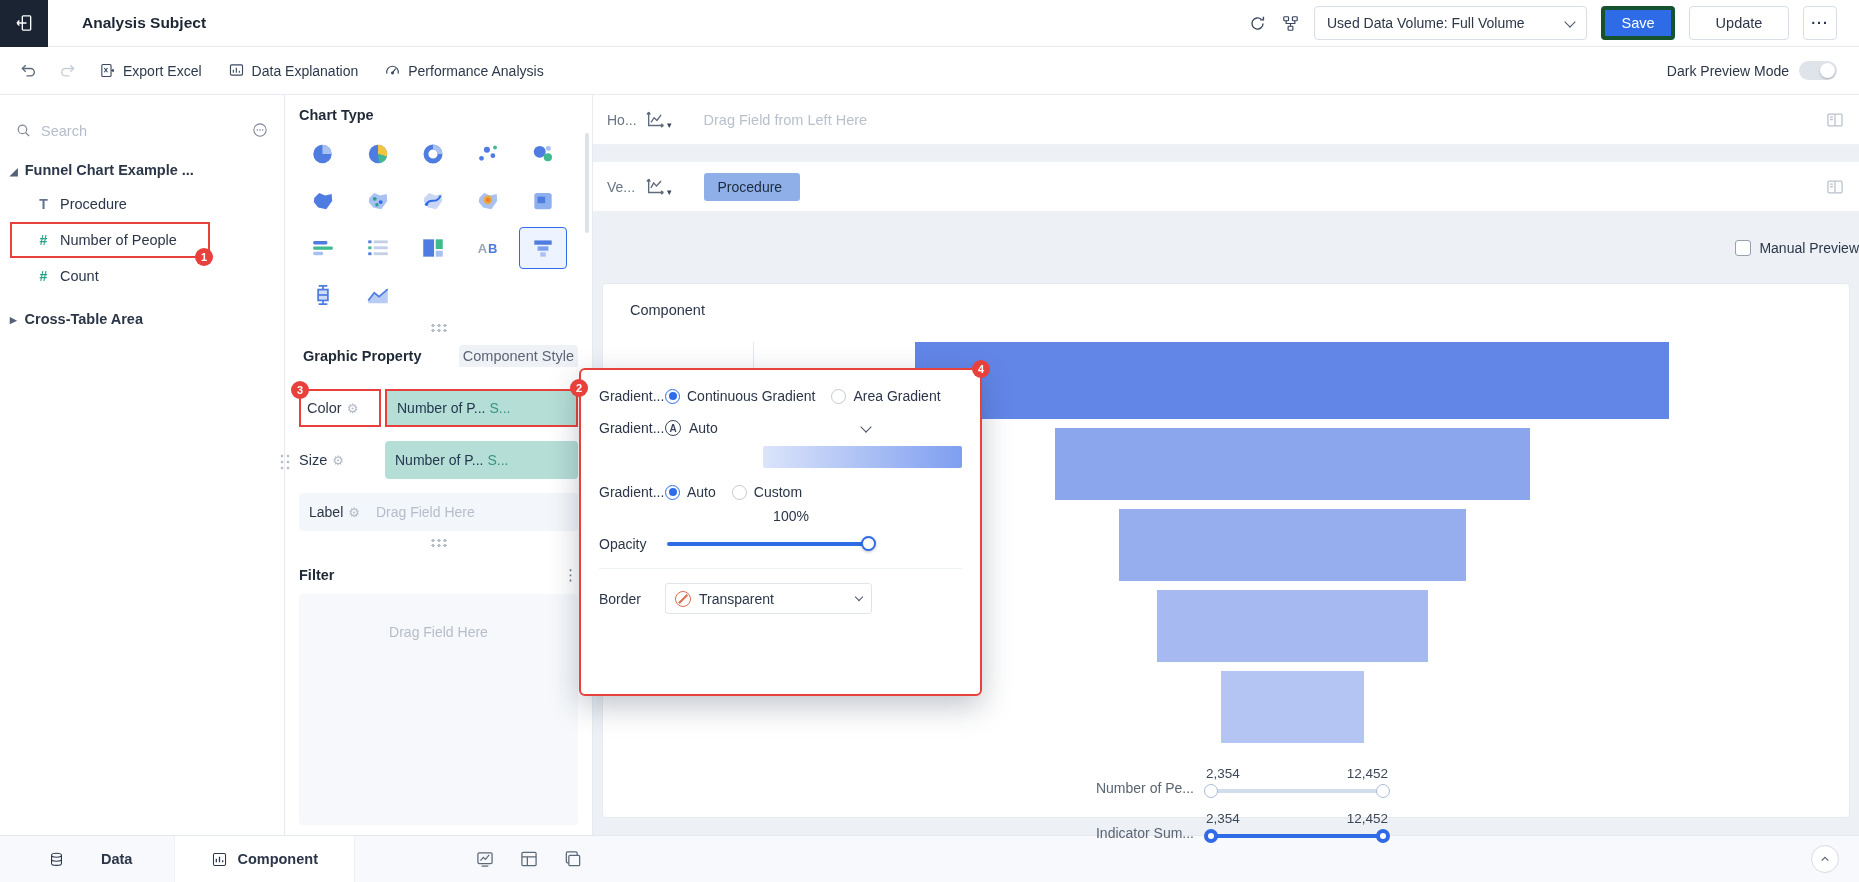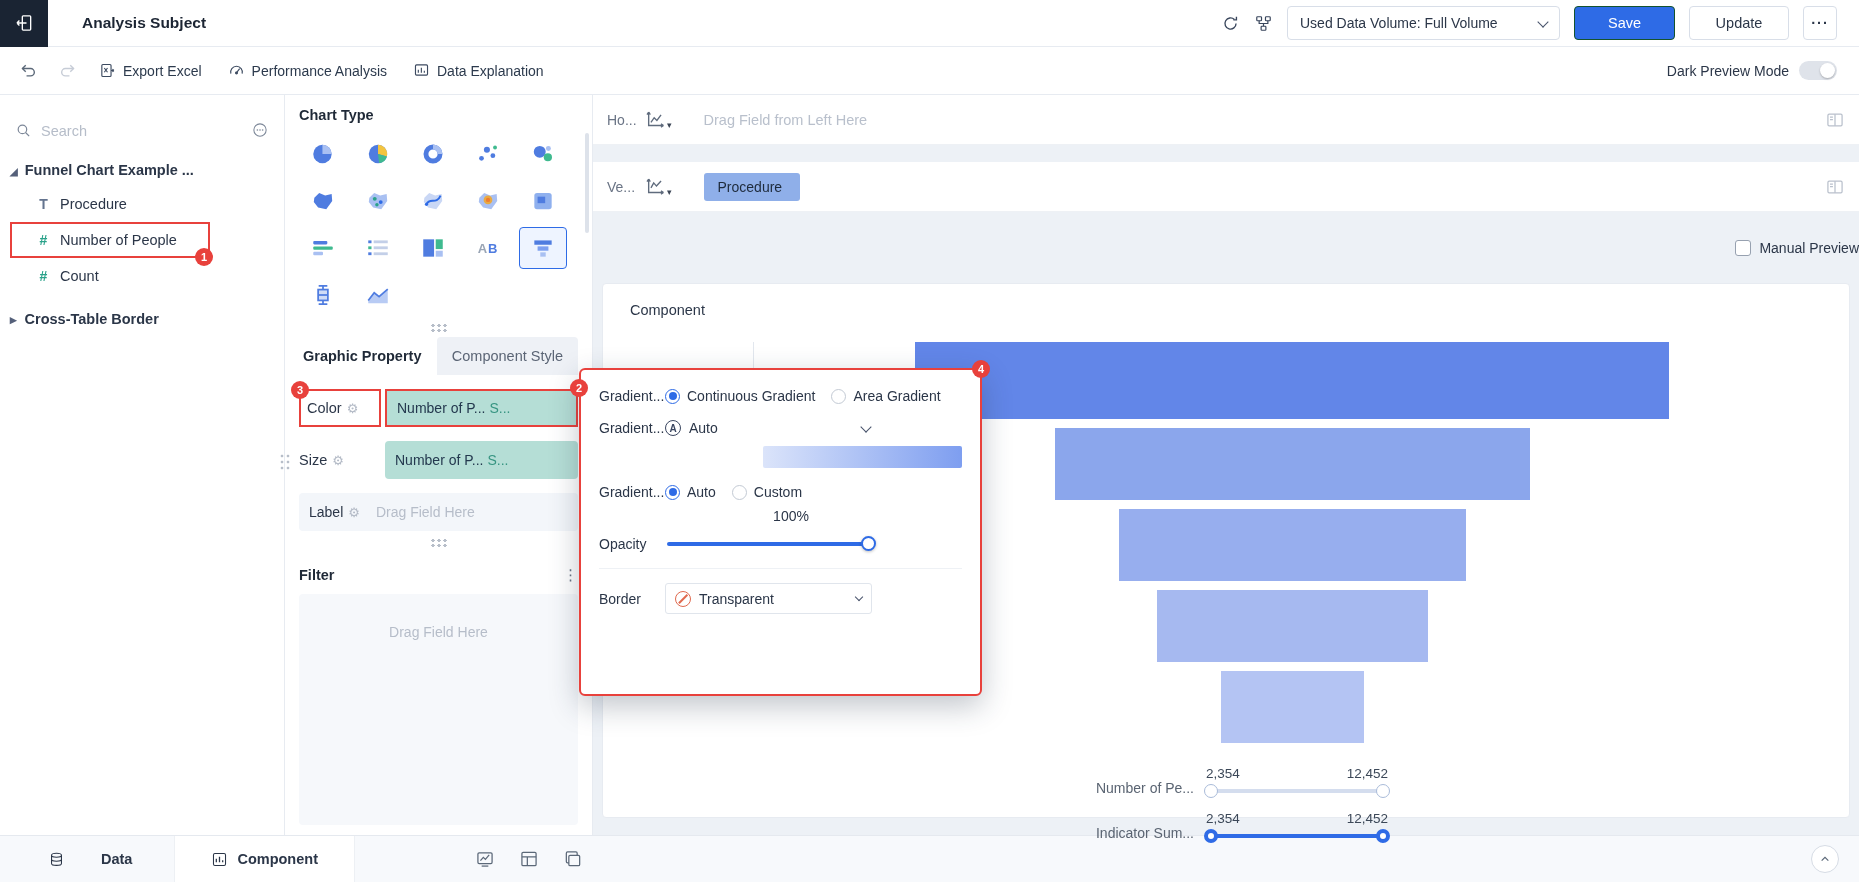--- a/index.html
+++ b/index.html
@@ -12,21 +12,21 @@
 
   
   .topbar { height:47px; background:#fff; display:flex; align-items:center; border-bottom:1px solid #e7ebf1; }
   .exit-btn { width:48px; height:47px; background:#1a2433; display:flex; align-items:center; justify-content:center; cursor:pointer; flex-shrink:0;}
   .topbar-title { margin-left:34px; font-size:15.5px; font-weight:bold; color:#1c2533; }
   .topbar-right { margin-left:auto; display:flex; align-items:center; gap:14px; padding-right:22px; }
   .top-icon { color:#39465c; cursor:pointer; }
   .volume-select { height:34px; width:273px; border:1px solid #d8dee8; border-radius:4px; background:#fff;
     display:flex; align-items:center; justify-content:space-between; padding:0 12px; color:#2b3648; cursor:pointer;}
   .btn { height:34px; border-radius:4px; font-size:14.5px; font-family:inherit; cursor:pointer; }
-  .btn-save { width:101px; background:#2e6be6; border:1px solid #14532d; color:#fff; }
+  .btn-save { width:74px; background:#2e6be6; border:4px solid #14532d; color:#fff; }
   .btn-update { width:100px; background:#fff; border:1px solid #d8dee8; color:#2b3648; }
   .btn-more { width:34px; background:#fff; border:1px solid #d8dee8; color:#2b3648; font-weight:bold; letter-spacing:1px;}
 
   
   .toolbar { height:48px; background:#fff; border-bottom:1px solid #e7ebf1; display:flex; align-items:center; padding:0 22px 0 10px;}
   .tb-icon-btn { padding:0 10px; color:#5b6878; cursor:pointer;}
   .tb-icon-btn.disabled { color:#c6ccd6; }
   .tool-item { display:flex; align-items:center; gap:7px; color:#2c3a4d; padding:0 13px; height:100%; cursor:pointer;}
   .tool-item svg { color:#3c4a60; }
   .toolbar-right { margin-left:auto; display:flex; align-items:center; gap:10px;}
@@ -64,21 +64,21 @@
   .chart-panel { width:308px; background:#fff; border-right:1px solid #e7ebf1; padding:12px 14px 10px; display:flex; flex-direction:column; position:relative; flex-shrink:0;}
   .cp-title { font-weight:bold; font-size:14.5px; margin-bottom:10px; color:#1f2937;}
   .type-grid { display:grid; grid-template-columns:repeat(5,48px); gap:5px 7px; }
   .type-tile { width:48px; height:42px; display:flex; align-items:center; justify-content:center; border:1.5px solid transparent; border-radius:4px; cursor:pointer;}
   .type-tile.selected { border-color:#2e6be6; background:#eef4ff; }
   .cp-scrollbar { position:absolute; right:3px; top:38px; width:4px; height:100px; background:#dde2ea; border-radius:2px;}
   .dots-h { width:18px; height:10px; margin:7px auto 0; background-image:radial-gradient(circle,#b7bec9 1.5px,transparent 1.6px); background-size:6px 5px;}
   .dots-v { position:absolute; left:279px; top:358px; width:12px; height:17px; background-image:radial-gradient(circle,#b7bec9 1.5px,transparent 1.6px); background-size:6px 6px; z-index:5;}
   .cp-tabs { display:flex; align-items:center; margin-top:4px; height:38px;}
   .cp-tab-active { font-weight:bold; font-size:14.5px; color:#1f2937; padding:0 4px; cursor:pointer;}
-  .cp-tab-inactive { margin-left:auto; background:#eef1f6; color:#5b6575; font-size:14.5px; height:38px; display:flex; align-items:center; padding:0 15px; border-radius:4px 4px 0 0; cursor:pointer;}
+  .cp-tab-inactive { margin-left:auto; background:#eef1f6; color:#5b6575; font-size:14.5px; height:22px; display:flex; align-items:center; padding:0 4px; border-radius:4px 4px 0 0; cursor:pointer;}
   .prop-row { display:flex; align-items:center; margin-top:14px; }
   .plabel { width:86px; flex-shrink:0; display:flex; align-items:center; gap:5px; font-size:14.5px; color:#2b3648;}
   .plabel.red2 { width:82px; margin-right:4px; border:2px solid #e8413c; padding:0 6px; height:38px; position:relative;}
   .gear::before { content:"⚙"; color:#b3bac6; font-size:13px; }
   .slotwrap { flex:1; position:relative; }
   .prop-slot { height:38px; border-radius:4px; display:flex; align-items:center; padding:0 10px; }
   .prop-slot.red-outline { border:2px solid #e8413c; border-radius:0; }
   .slot-filled { background:#b5ded6; font-size:14px; color:#23384e; gap:4px; }
   .slot-suffix { color:#379582; }
   .label-row-bg { flex:1; background:#f3f6fa; border-radius:4px; height:38px; display:flex; align-items:center; padding:0 10px; }
@@ -215,35 +215,35 @@
         <rect x="4" y="3.5" width="13" height="17" rx="1.5"></rect>
           <path d="M7.5 8.5 l4.5 6 M12 8.5 l-4.5 6"></path>
           <path d="M17 12 h4 m0 0 l-2 -2 m2 2 l-2 2"></path>
       </svg>
     </span>
     <span>Export Excel</span>
   </div>
   <div class="tool-item">
     <span>
       <svg width="17" height="17" viewBox="0 0 24 24" fill="none" stroke="currentColor" stroke-width="1.6">
+        <rect x="3.5" y="4" width="17" height="14.5" rx="1.5"></rect>
+          <path d="M7.5 15 V11 M11.8 15 V8 M16 15 V12.3"></path>
+      </svg>
+    </span>
+    <span>Data Explanation</span>
+  </div>
+  <div class="tool-item">
+    <span>
+      <svg width="17" height="17" viewBox="0 0 24 24" fill="none" stroke="currentColor" stroke-width="1.6">
         <path d="M4 16.5 a8.3 8.3 0 1 1 16 0"></path>
           <path d="M12 15 L16.5 9.5"></path>
           <circle cx="12" cy="15.5" r="1.3" fill="currentColor"></circle>
       </svg>
     </span>
     <span>Performance Analysis</span>
-  </div>
-  <div class="tool-item">
-    <span>
-      <svg width="17" height="17" viewBox="0 0 24 24" fill="none" stroke="currentColor" stroke-width="1.6">
-        <rect x="3.5" y="4" width="17" height="14.5" rx="1.5"></rect>
-          <path d="M7.5 15 V11 M11.8 15 V8 M16 15 V12.3"></path>
-      </svg>
-    </span>
-    <span>Data Explanation</span>
   </div>
   <div class="toolbar-right">
     <span>Dark Preview Mode</span>
     <div class="switch">
         <div class="knob"></div>
       </div>
   </div>
 </div>
 
 <div class="content">
@@ -279,21 +279,21 @@
         <span class="field-icon n">#</span>
         <span>Number of People</span>
         <span class="num-badge b-br">1</span>
       </div>
       <div class="tree-item">
         <span class="field-icon n">#</span>
         <span>Count</span>
       </div>
       <div class="cross-node">
         <span class="caret-col"></span>
-        <span>Cross-Table Border</span>
+        <span>Cross-Table Area</span>
       </div>
     </div>
   </aside>
 
   <section class="chart-panel">
     <div class="cp-title">Chart Type</div>
     <div class="type-grid">
       <div class="type-tile">
         <svg width="26" height="26" viewBox="0 0 24 24">
             <circle cx="11.5" cy="12" r="8.5" fill="#4f7ce0"></circle>

